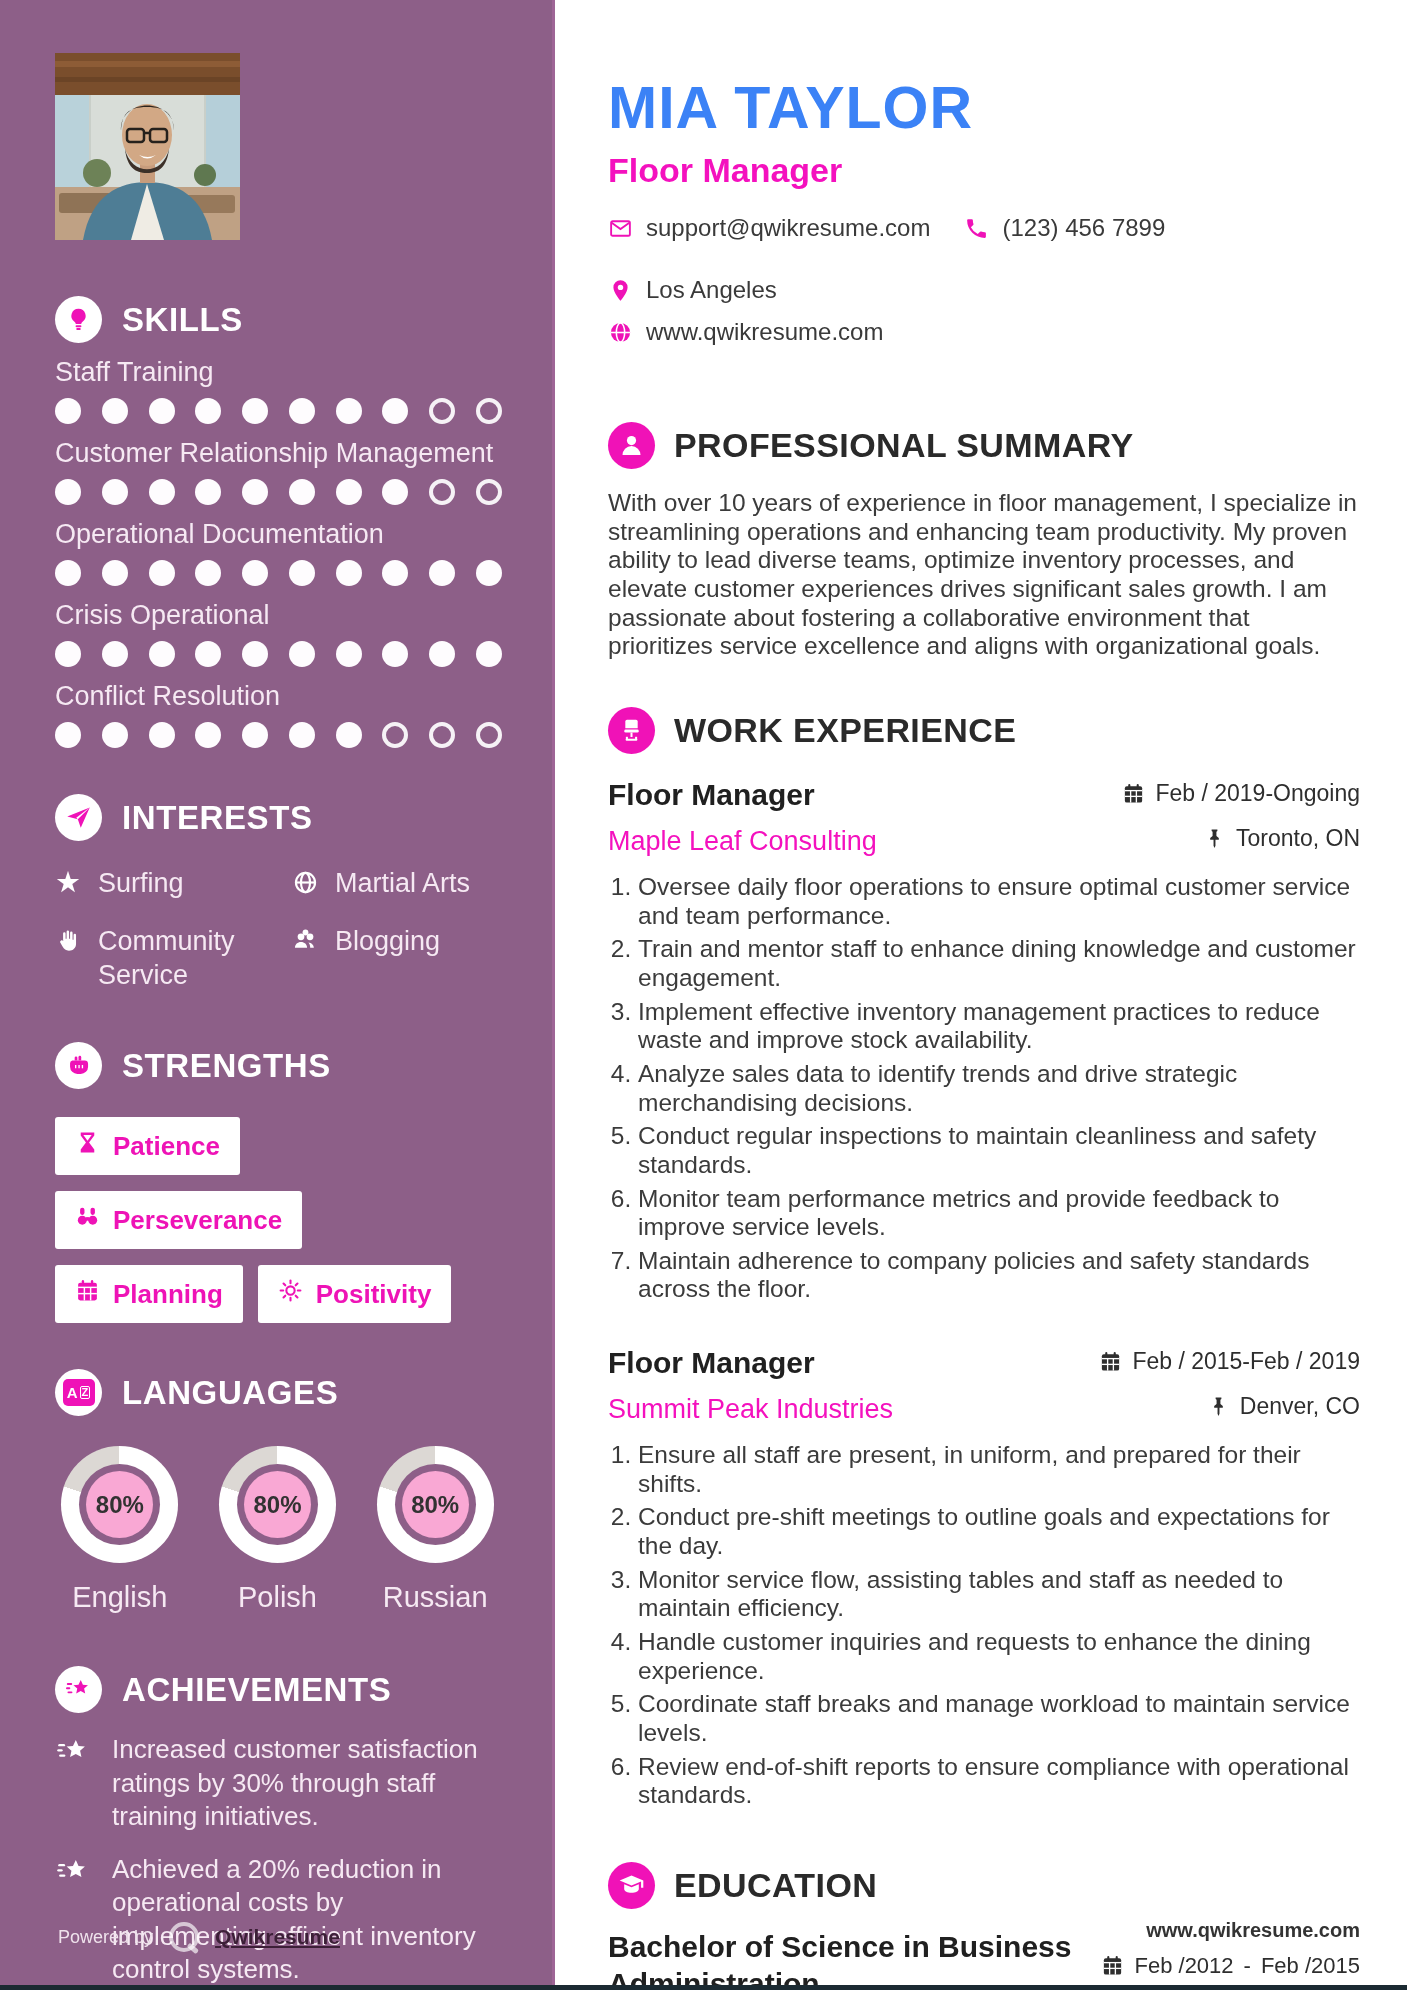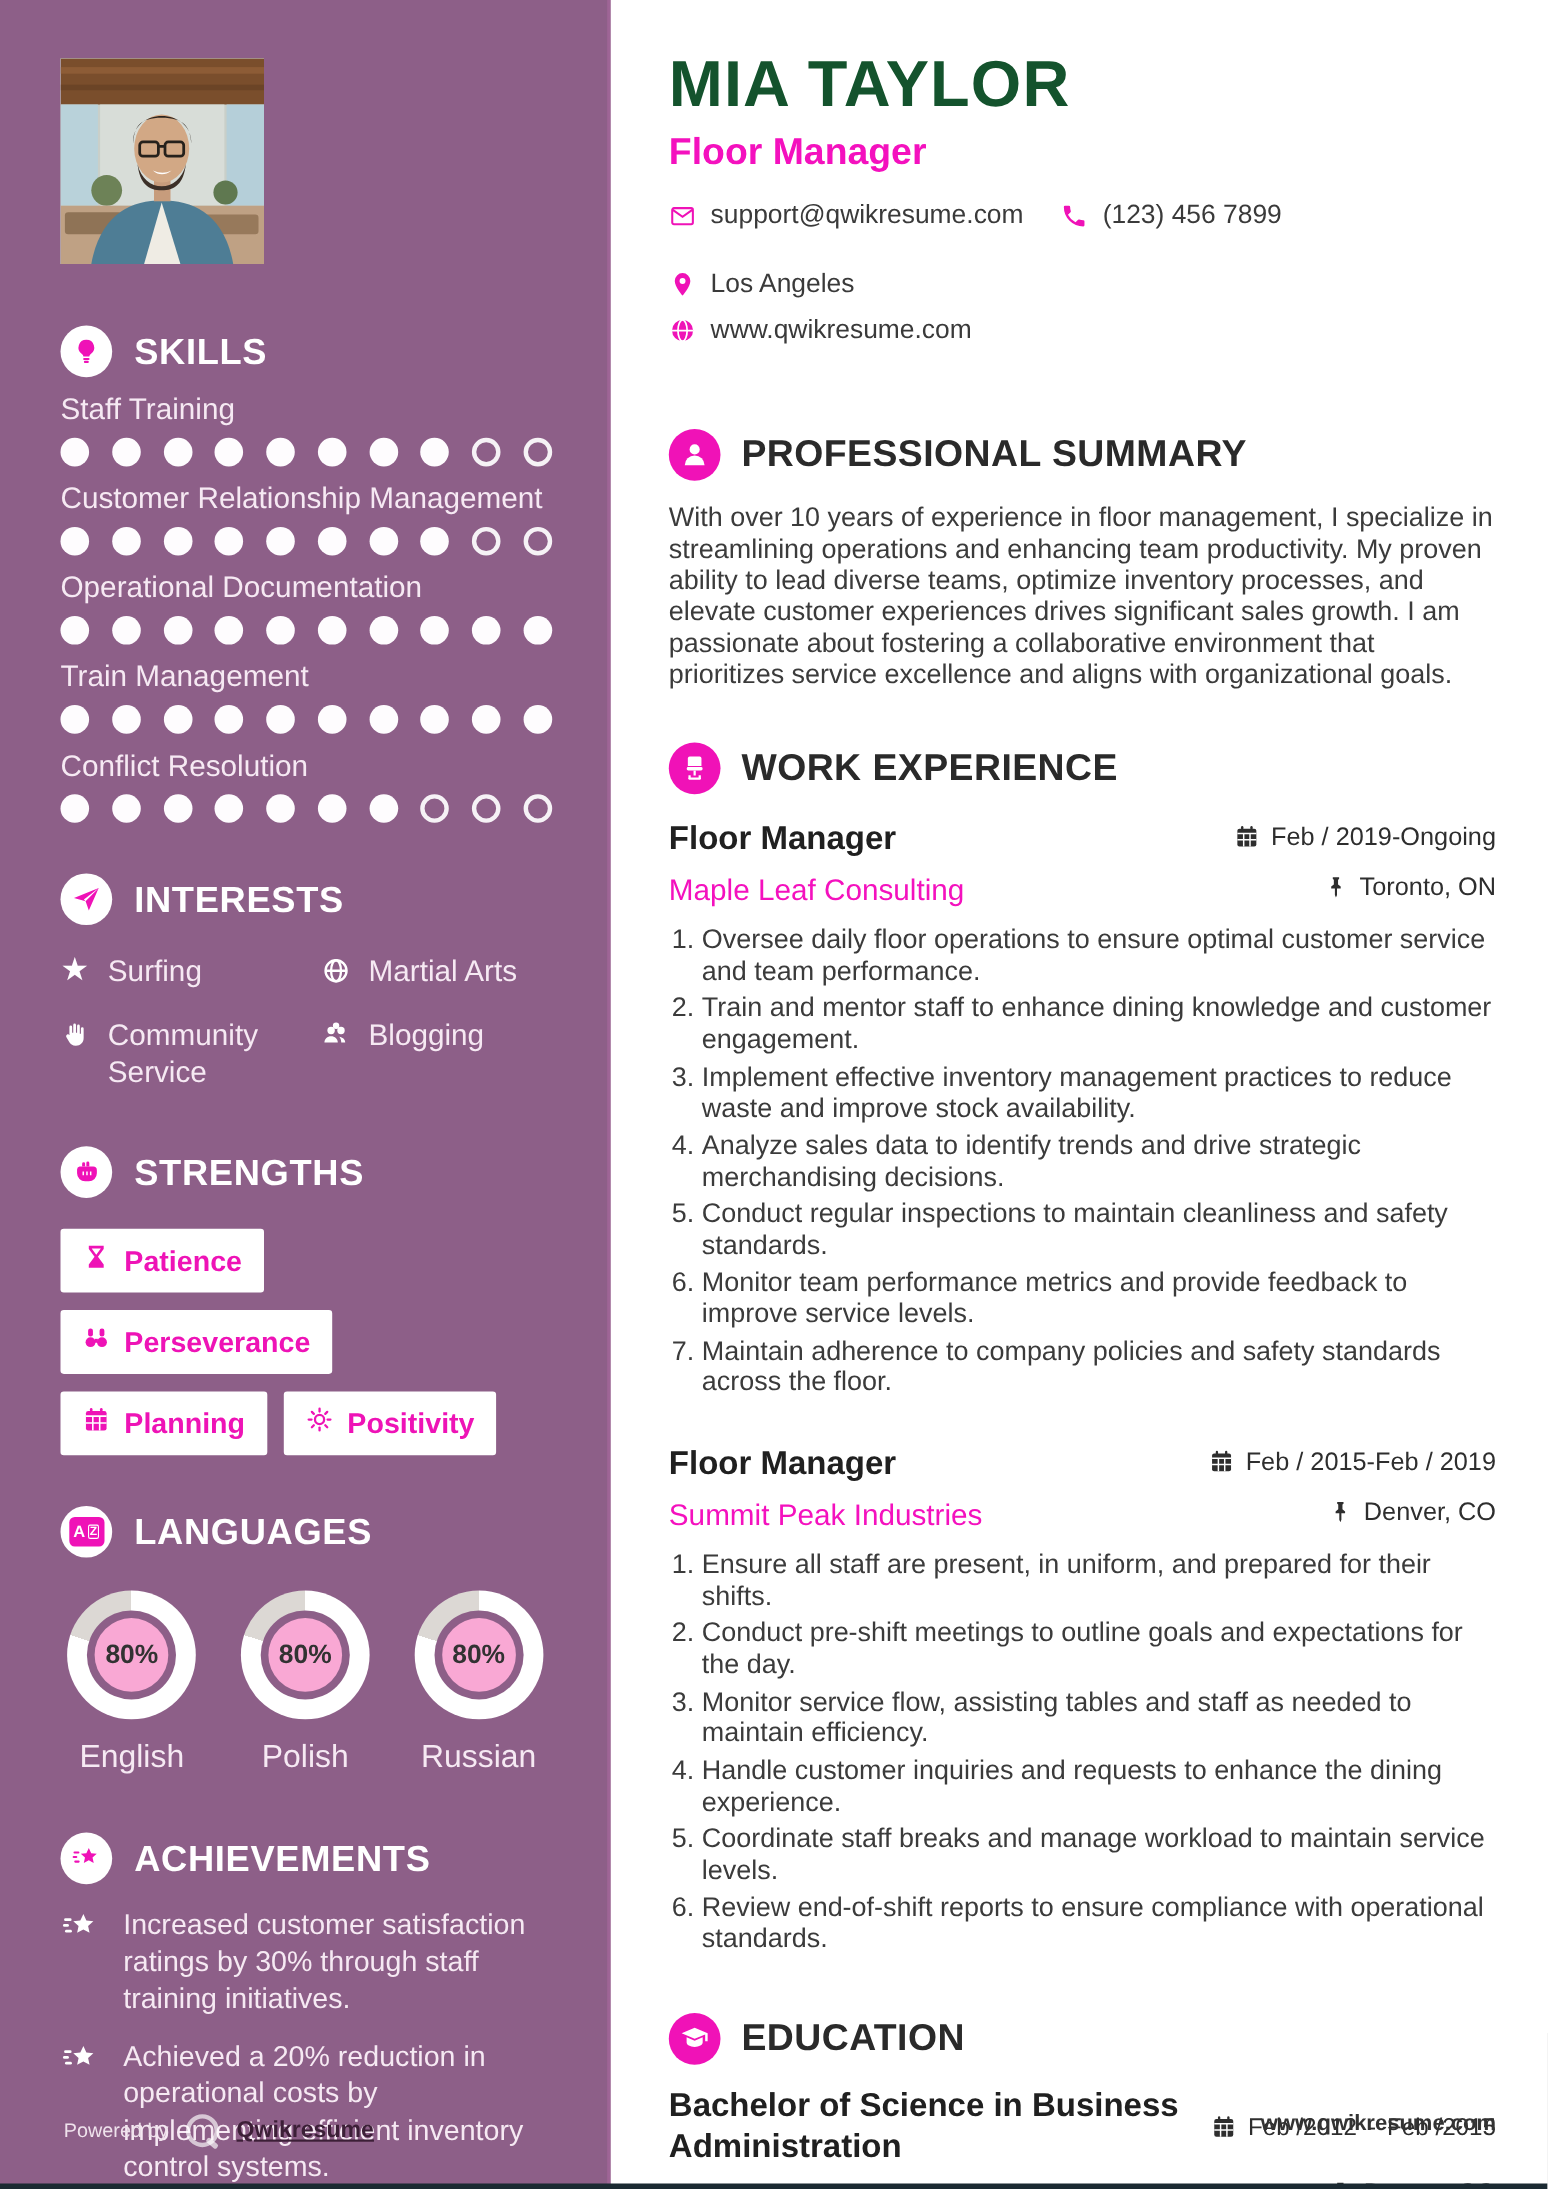--- a/index.html
+++ b/index.html
@@ -57,21 +57,21 @@
   .side-footer { position:absolute; bottom:38px; left:58px; display:flex; align-items:center; gap:16px; }
   .powered { font-size:18px; color:#efe2ec; }
   .q-logo { width:30px; height:30px; border:4.5px solid rgba(255,255,255,.65); border-radius:50%;
             position:relative; display:inline-block; }
   .q-logo::after { content:""; position:absolute; right:-4px; bottom:-2px; width:12px; height:4.5px;
                    background:rgba(255,255,255,.65); transform:rotate(40deg); border-radius:2px; }
   .brand-link { font-size:21px; font-weight:700; color:#3c1f37; text-decoration:underline; }
 
   
   .main { flex:1; padding:42px 47px 0 53px; position:relative; color:#3b3b3b; }
-  .name { font-size:59px; font-weight:800; color:#14532d; letter-spacing:1px; }
+  .name { font-size:59px; font-weight:800; color:#3b82f6; letter-spacing:1px;margin-top:32px; }
   .job-title { font-size:34px; color:#f411be; font-weight:600; margin-top:9px; }
   .contact-row { display:flex; align-items:flex-start; gap:34px; margin-top:24px; flex-wrap:wrap; }
   .contact-row + .contact-row { margin-top:14px; }
   .contact-item { display:flex; align-items:center; gap:13px; font-size:24px; color:#3a3a3a; }
   .contact-item .icn { width:25px; height:25px; color:#ef12b7; }
   .contact-item .icn svg { width:25px; height:25px; }
 
   .main-head { display:flex; align-items:center; gap:19px; }
   .circle-pink { width:47px; height:47px; min-width:47px; border-radius:50%; background:#f012b7;
                  color:#fff; display:flex; align-items:center; justify-content:center; }
@@ -195,21 +195,21 @@
             <span class="dot"></span>
             <span class="dot"></span>
             <span class="dot"></span>
             <span class="dot"></span>
             <span class="dot"></span>
             <span class="dot"></span>
             <span class="dot"></span>
           </div>
       </div>
       <div class="skill">
-        <div class="skill-label">Train Management</div>
+        <div class="skill-label">Crisis Operational</div>
         <div class="dots">
             <span class="dot"></span>
             <span class="dot"></span>
             <span class="dot"></span>
             <span class="dot"></span>
             <span class="dot"></span>
             <span class="dot"></span>
             <span class="dot"></span>
             <span class="dot"></span>
             <span class="dot"></span>

